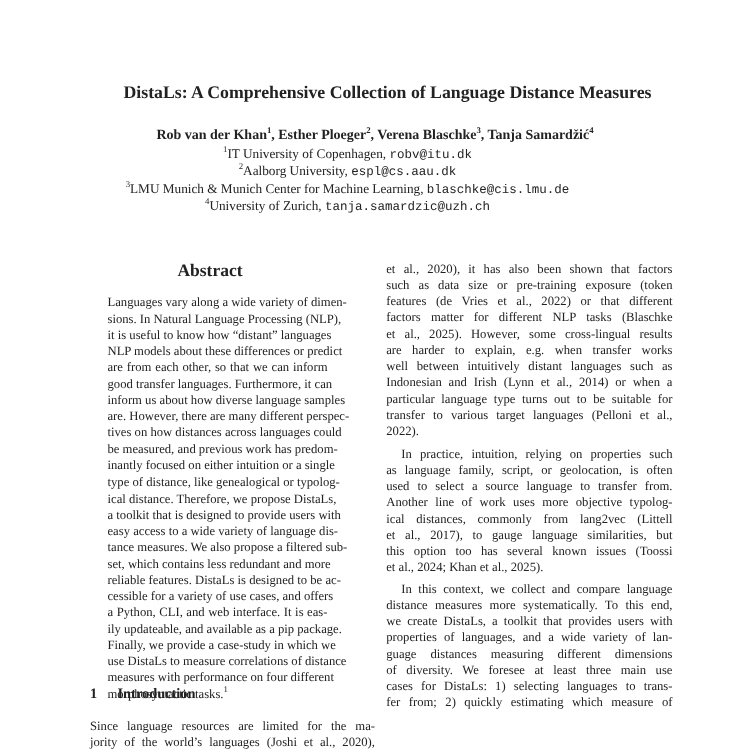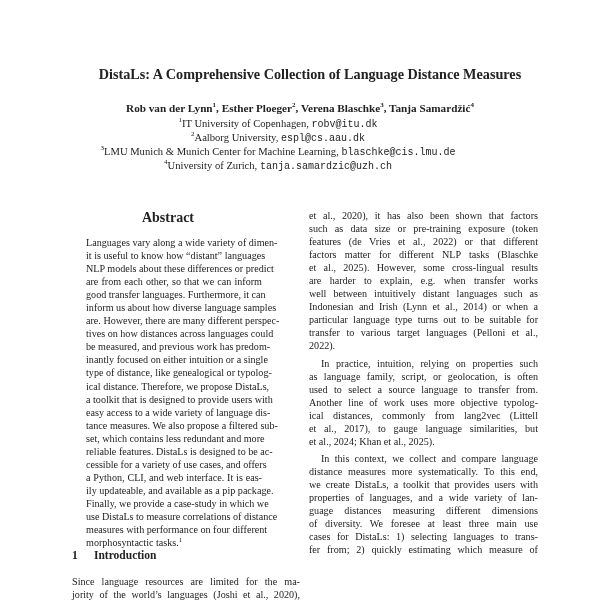--- a/index.html
+++ b/index.html
@@ -20,35 +20,36 @@
   .sec{position:absolute;top:549px;left:72px;font-weight:bold;font-size:11.5px;}
   .sec .num{display:inline-block;width:22px;}
   .gap{display:block;height:4px;}
 </style>
 </head>
 <body>
 
 <div class="title">DistaLs: A Comprehensive Collection of Language Distance Measures</div>
 
 <div class="authors">
-  <span><span>Rob van der Lynn</span><sup>1</sup></span>,
+  <span><span>Rob van der Khan</span><sup>1</sup></span>,
   <span><span>Esther Ploeger</span><sup>2</sup></span>,
   <span><span>Verena Blaschke</span><sup>3</sup></span>,
   <span><span>Tanja Samardžić</span><sup>4</sup></span>
 </div>
 
 <div class="affil" style="top:118px"><sup>1</sup><span>IT University of Copenhagen, </span><span class="mono">robv@itu.dk</span></div>
 <div class="affil" style="top:132px"><sup>2</sup><span>Aalborg University, </span><span class="mono">espl@cs.aau.dk</span></div>
 <div class="affil" style="top:146px"><sup>3</sup><span>LMU Munich &amp; Munich Center for Machine Learning, </span><span class="mono">blaschke@cis.lmu.de</span></div>
 <div class="affil" style="top:160px"><sup>4</sup><span>University of Zurich, </span><span class="mono">tanja.samardzic@uzh.ch</span></div>
 
 <div class="abs-head">Abstract</div>
 
 <div class="col abs" id="abs">
     <span class="ln">Languages vary along a wide variety of dimen-</span>
+    <span class="ln">sions. In Natural Language Processing (NLP),</span>
     <span class="ln">it is useful to know how “distant” languages</span>
     <span class="ln">NLP models about these differences or predict</span>
     <span class="ln">are from each other, so that we can inform</span>
     <span class="ln">good transfer languages. Furthermore, it can</span>
     <span class="ln">inform us about how diverse language samples</span>
     <span class="ln">are. However, there are many different perspec-</span>
     <span class="ln">tives on how distances across languages could</span>
     <span class="ln">be measured, and previous work has predom-</span>
     <span class="ln">inantly focused on either intuition or a single</span>
     <span class="ln">type of distance, like genealogical or typolog-</span>
@@ -86,20 +87,21 @@
     <span class="ln">particular language type turns out to be suitable for</span>
     <span class="ln">transfer to various target languages (Pelloni et al.,</span>
     <span class="ln last">2022).</span>
     <span class="gap"></span>
     <span class="ln ind">In practice, intuition, relying on properties such</span>
     <span class="ln">as language family, script, or geolocation, is often</span>
     <span class="ln">used to select a source language to transfer from.</span>
     <span class="ln">Another line of work uses more objective typolog-</span>
     <span class="ln">ical distances, commonly from lang2vec (Littell</span>
     <span class="ln">et al., 2017), to gauge language similarities, but</span>
+    <span class="ln">this option too has several known issues (Toossi</span>
     <span class="ln last">et al., 2024; Khan et al., 2025).</span>
     <span class="gap"></span>
     <span class="ln ind">In this context, we collect and compare language</span>
     <span class="ln">distance measures more systematically. To this end,</span>
     <span class="ln">we create DistaLs, a toolkit that provides users with</span>
     <span class="ln">properties of languages, and a wide variety of lan-</span>
     <span class="ln">guage distances measuring different dimensions</span>
     <span class="ln">of diversity.  We foresee at least three main use</span>
     <span class="ln">cases for DistaLs: 1) selecting languages to trans-</span>
     <span class="ln">fer from; 2) quickly estimating which measure of</span>

